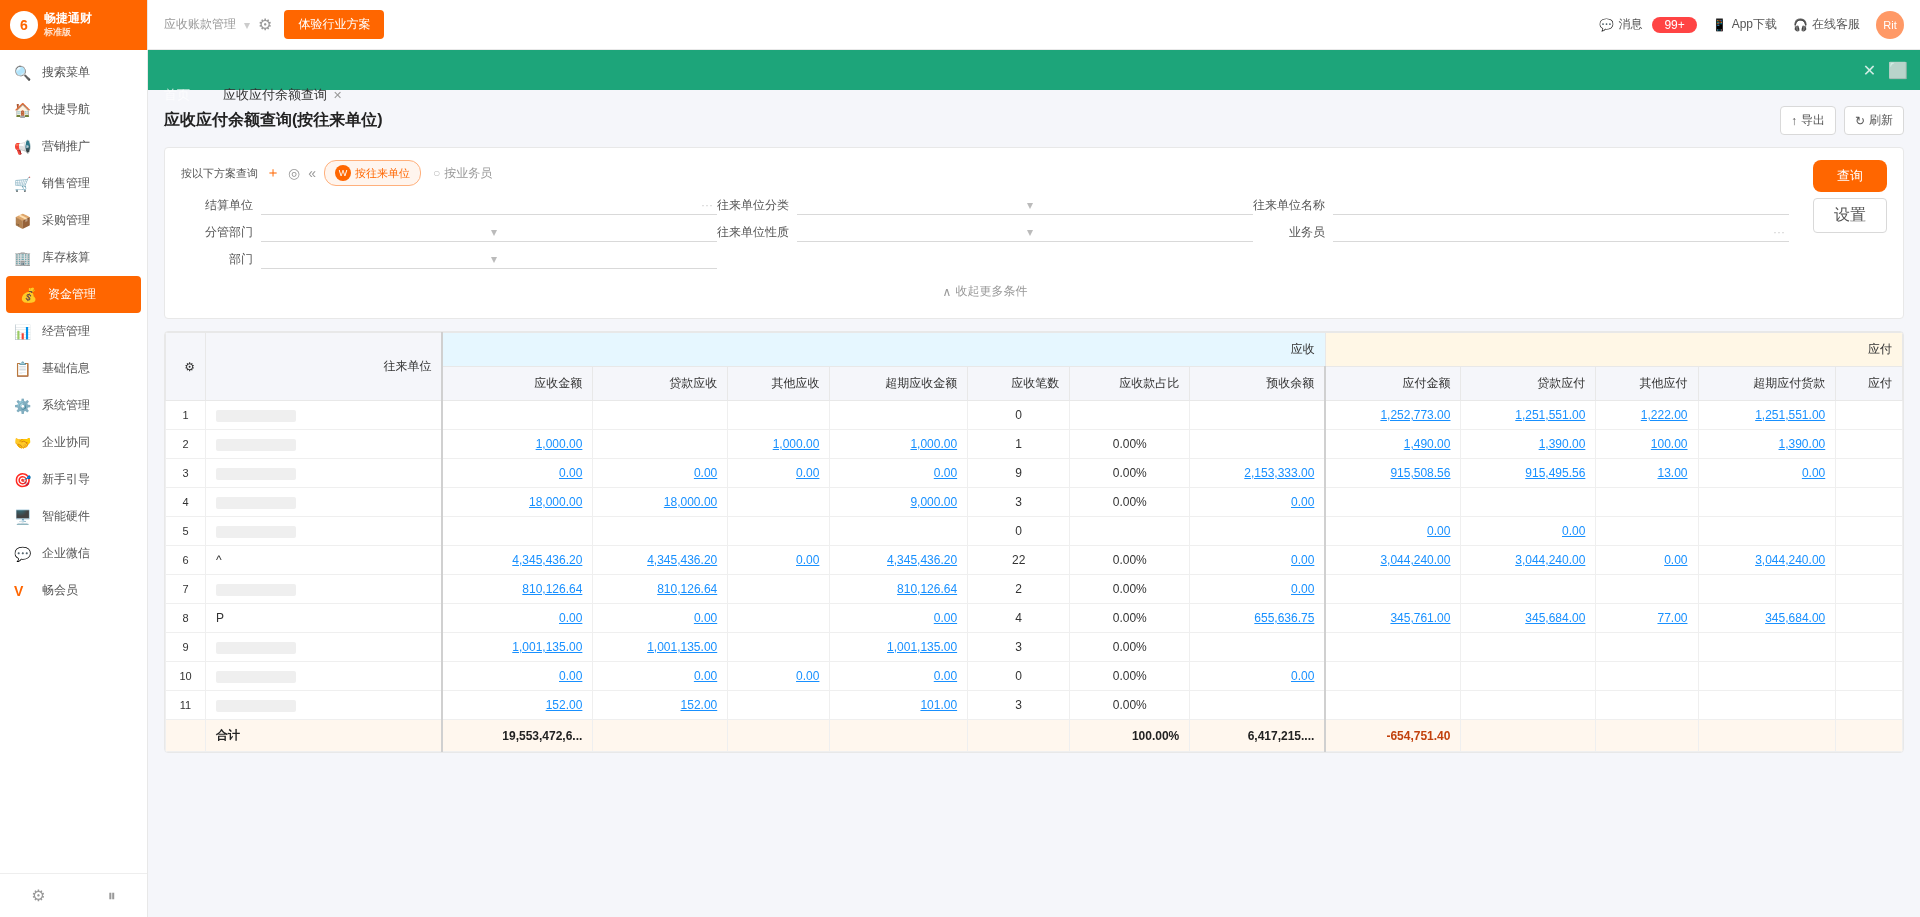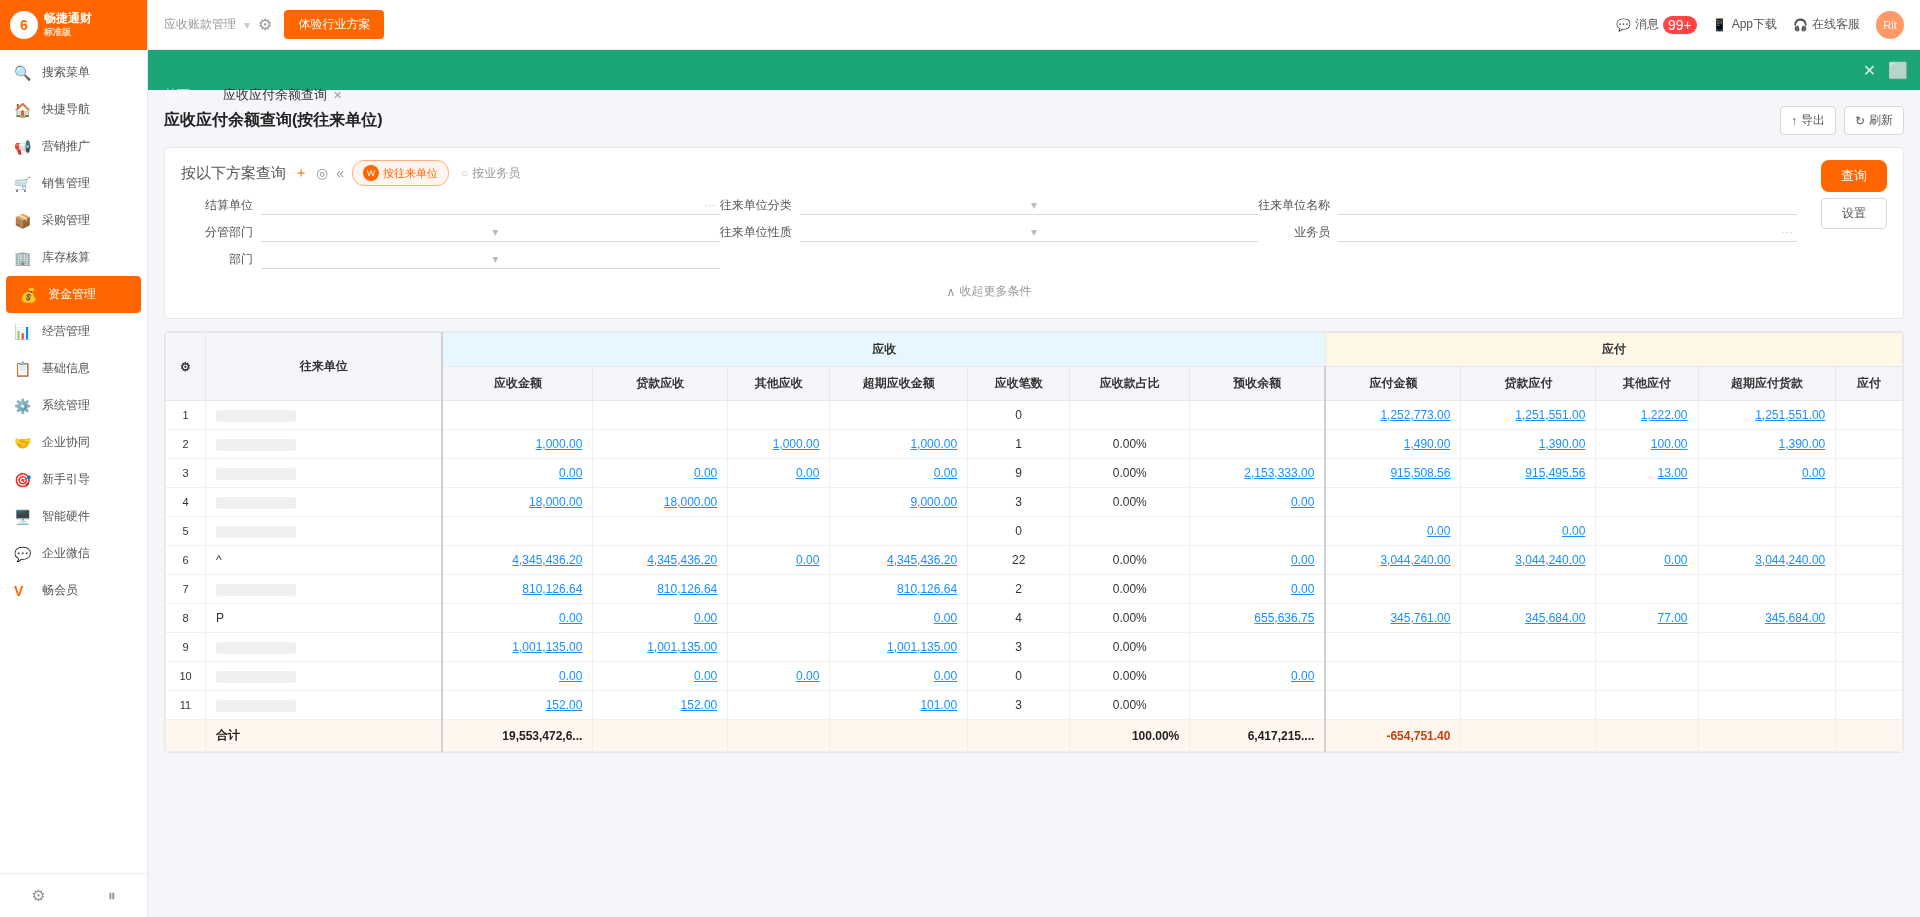--- a/index.html
+++ b/index.html
@@ -41,22 +41,22 @@
     .topbar-breadcrumb { color: #999; font-size: 12px; margin-right: 8px; }
     .topbar-chevron { color: #ccc; margin-right: 8px; }
     .topbar-gear { color: #999; font-size: 16px; cursor: pointer; margin-right: 12px; }
     .topbar-solution-btn {
       background: #ff6600; color: #fff; border: none; border-radius: 4px;
       padding: 6px 14px; font-size: 12px; cursor: pointer;
     }
     .topbar-right { display: flex; align-items: center; gap: 16px; }
     .topbar-right-item { display: flex; align-items: center; color: #555; cursor: pointer; font-size: 12px; gap: 4px; }
     .badge {
-      background: #ff4444; color: #fff; border-radius: 10px; font-size: 14px;
-      padding: 1px 5px; margin-left: 0;
+      background: #ff4444; color: #fff; border-radius: 10px; font-size: 12px;
+      padding: 1px 12px; margin-left: 6px;
     }
     .topbar-avatar { width: 28px; height: 28px; border-radius: 50%; background: #ccc; display: flex; align-items: center; justify-content: center; font-size: 11px; color: #fff; }
 
     
     .tabbar {
       position: fixed; left: 148px; top: 50px; right: 0; height: 40px;
       background: #1da57a; display: flex; align-items: stretch; z-index: 98;
     }
     .tab-item {
       display: flex; align-items: center; padding: 0 16px; cursor: pointer;
@@ -89,21 +89,21 @@
       border: 1px solid #d9d9d9; border-radius: 4px; background: #fff;
       cursor: pointer; font-size: 12px; color: #555;
     }
 
     
     .filter-panel {
       background: #fff; border-radius: 4px; padding: 12px 16px; margin-bottom: 12px;
       border: 1px solid #e8e8e8;
     }
     .filter-header { display: flex; align-items: center; margin-bottom: 10px; gap: 8px; }
-    .filter-label { color: #555; font-size: 15px; }
+    .filter-label { color: #555; font-size: 11px; }
     .filter-add-btn { color: #ff6600; font-size: 14px; cursor: pointer; }
     .filter-icon-btn { color: #999; font-size: 14px; cursor: pointer; }
     .filter-scheme {
       padding: 4px 10px; background: #fff5ee; border: 1px solid #ffb07c;
       border-radius: 12px; color: #ff6600; font-size: 11px; display: flex; align-items: center; gap: 4px;
     }
     .filter-scheme-icon { width: 16px; height: 16px; border-radius: 50%; background: #ff6600; color: #fff; display: flex; align-items: center; justify-content: center; font-size: 9px; }
     .filter-row { display: flex; align-items: center; gap: 0; margin-bottom: 8px; }
     .filter-field {
       display: flex; align-items: center; flex: 1;
@@ -119,33 +119,33 @@
     }
 
     
     .filter-buttons { display: flex; flex-direction: column; gap: 6px; margin-left: 12px; }
     .query-btn {
       background: #ff6600; color: #fff; border: none; border-radius: 8px;
       padding: 7px 20px; font-size: 13px; cursor: pointer;
     }
     .set-btn {
       background: #fff; color: #555; border: 1px solid #d9d9d9; border-radius: 4px;
-      padding: 6px 20px; font-size: 12px; cursor: pointer;
+      padding: 6px 20px; font-size: 16px; cursor: pointer;
     }
 
     
     .table-container {
       background: #fff; border-radius: 4px; border: 1px solid #e8e8e8; overflow: auto;
     }
     .data-table {
       width: 100%; border-collapse: collapse; font-size: 12px;
     }
     .data-table th {
       background: #f5f6fa; border: 1px solid #e8e8e8; padding: 8px 10px;
-      text-align: center; font-weight: 700; color: #333; white-space: nowrap;
+      text-align: right; font-weight: 400; color: #333; white-space: nowrap;
     }
     .data-table td {
       border: 1px solid #efefef; padding: 7px 10px;
       text-align: right; color: #333; white-space: nowrap;
     }
     .data-table td.center { text-align: center; }
     .data-table td.left { text-align: left; }
     .data-table .link-cell { color: #1890ff; text-decoration: underline; cursor: pointer; }
     .data-table .summary-row td {
       background: #fff7ee; font-weight: bold; color: #222;

